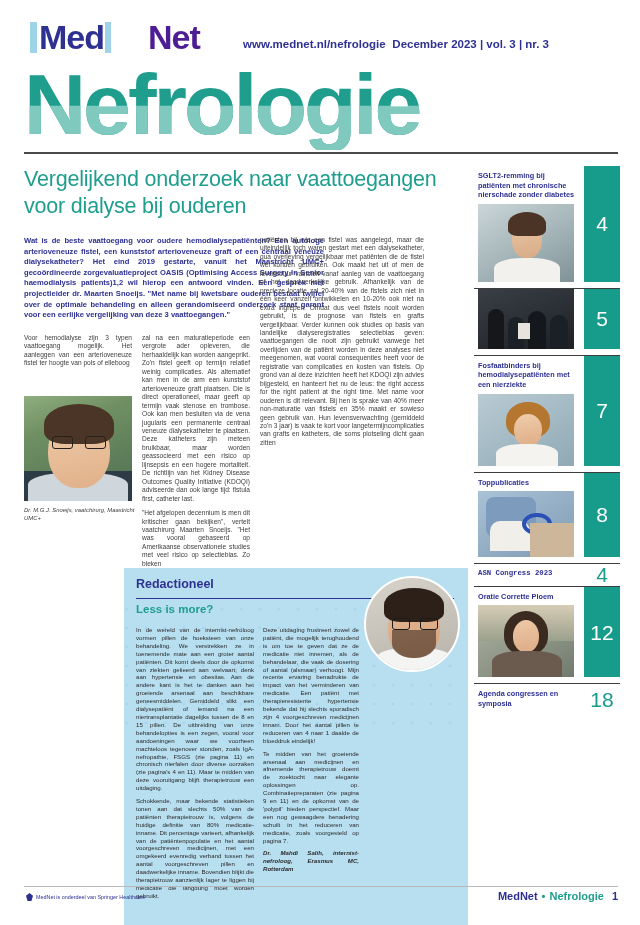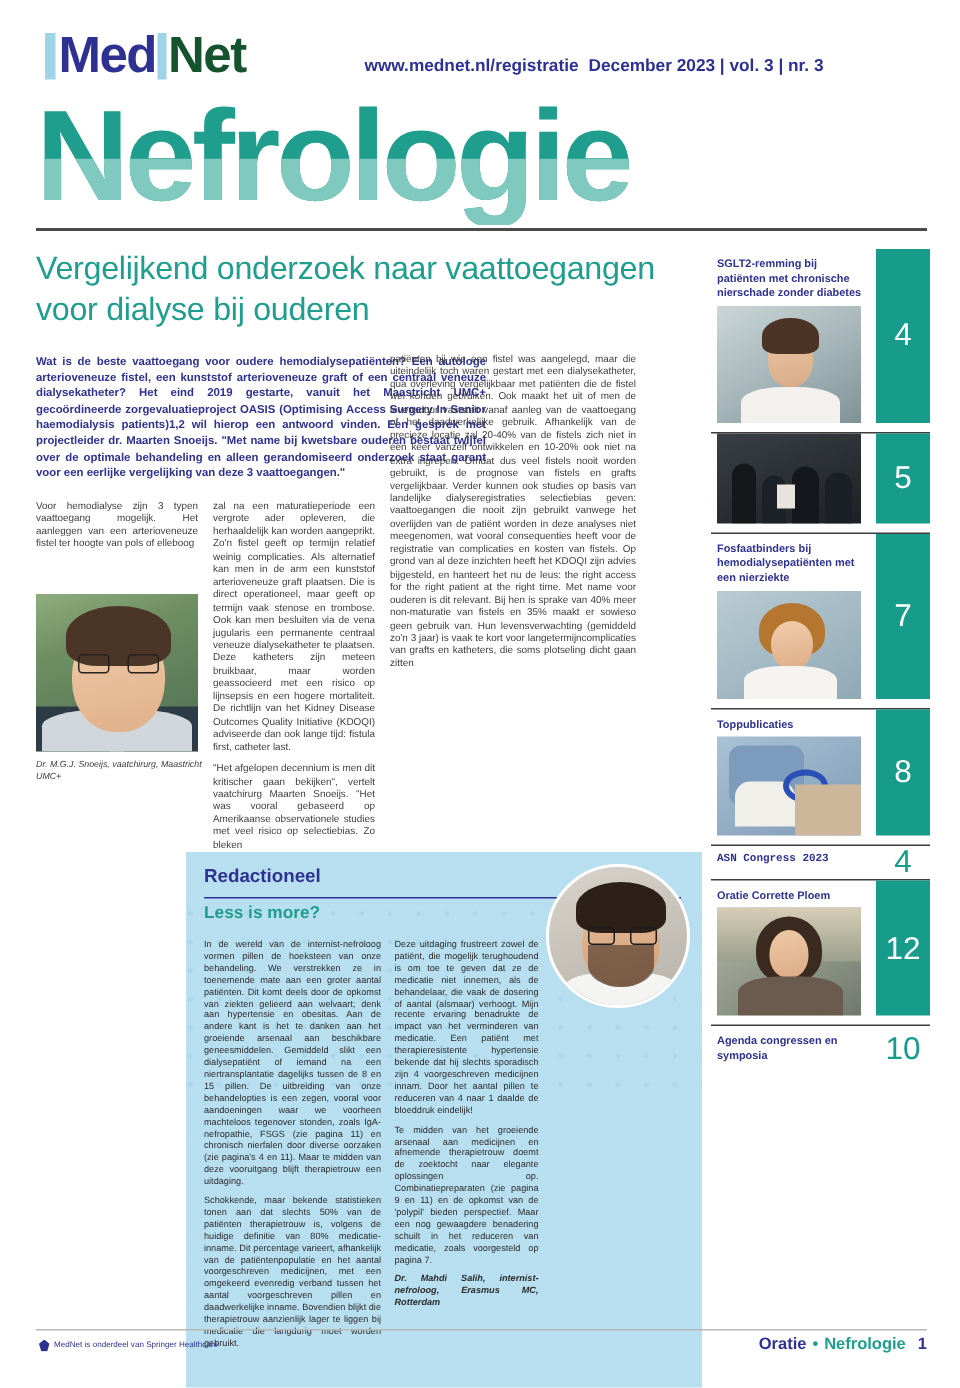--- a/index.html
+++ b/index.html
@@ -10,21 +10,21 @@
     overflow: hidden;
   }
   .page { position: relative; width: 640px; height: 925px; background: #fff; }
 
   
   .masthead { position: absolute; left: 0; top: 0; width: 571px; height: 165px; }
   .logo { position: absolute; left: 30px; top: 22px; display: flex; align-items: center; }
   .logo-bar { width: 7px; height: 31px; background: #9fd4e8; margin-right: 2px; }
   .logo-med { font-size: 34px; font-weight: 700; color: #2e3192; letter-spacing: -1px; line-height: 31px; }
   .logo-bar2 { width: 6px; height: 31px; background: #9fd4e8; margin: 0 1px; }
-  .logo-net { font-size: 34px; font-weight: 700; color: #14532d; letter-spacing: -1px; line-height: 31px; }
+  .logo-net { font-size: 34px; font-weight: 700; color: #4c1d95; letter-spacing: -1px; line-height: 31px; padding-left: 36px; }
 
   .url { position: absolute; left: 243px; top: 38px; font-size: 11.5px; color: #2e3192; font-weight: 600; }
   .issue { position: absolute; right: 22px; top: 38px; font-size: 11.5px; color: #2e3192; font-weight: 600; }
 
   .wordmark-wrap { position: absolute; left: 24px; top: 58px; width: 600px; height: 92px; overflow: hidden; }
   .wordmark {
     font-size: 86px; font-weight: 700; letter-spacing: -3px; line-height: 92px;
     color: #1f9e8e;
     position: relative;
   }
@@ -187,21 +187,21 @@
 
 <div class="page">
 
   <div class="masthead">
     <div class="logo">
       <span class="logo-bar"></span>
       <span class="logo-med">Med</span>
       <span class="logo-bar2"></span>
       <span class="logo-net">Net</span>
     </div>
-    <div class="url">www.mednet.nl/registratie</div>
+    <div class="url">www.mednet.nl/nefrologie</div>
     <div class="issue">December 2023 | vol. 3 | nr. 3</div>
     <div class="wordmark-wrap">
       <div class="wordmark">Nefrologie</div>
       <div class="wordmark-fade">Nefrologie</div>
     </div>
     <div class="rule-top"></div>
   </div>
 
   <div class="main-col">
     <div class="headline">Vergelijkend onderzoek naar vaattoegangen voor dialyse bij ouderen</div>
@@ -308,21 +308,21 @@
         <div style="position:absolute;left:0;top:0;width:96px;height:36px;background:linear-gradient(180deg,#d7cdb6,#9aa08c);"></div>
         <div class="thumb-face" style="left:34px;top:14px;width:28px;height:36px;background:linear-gradient(170deg,#eec9a7,#dcac86);"></div>
         <div class="thumb-face" style="left:26px;top:6px;width:44px;height:44px;border-radius:50% 50% 42% 42%;background:#3a2a20;"></div>
         <div class="thumb-face" style="left:35px;top:15px;width:26px;height:32px;border-radius:50% 50% 46% 46%;background:linear-gradient(170deg,#eec9a7,#dcac86);"></div>
         <div style="position:absolute;left:14px;bottom:0;width:70px;height:26px;background:#6b5a4e;border-radius:40% 40% 0 0;"></div>
       </div>
     </div>
 
     <div class="toc-item">
       <div class="toc-band" style="height:100%;background:transparent;">
-        <span class="toc-num dark">10</span>
+        <span class="toc-num dark">18</span>
       </div>
       <div class="toc-title" style="padding-bottom:7px;">Agenda congressen en symposia</div>
     </div>
 
   </div>
 
   <div class="editorial">
     <svg class="edit-dots" viewBox="0 0 344 304" preserveAspectRatio="none">
       <defs>
         <pattern id="dots" x="0" y="0" width="19" height="19" patternUnits="userSpaceOnUse">
@@ -358,19 +358,19 @@
         </div>
     </div>
   </div>
 
   <div class="footer-rule"></div>
   <div class="foot-left">
     <span class="springer-mark"></span>
     <span>MedNet is onderdeel van Springer Healthcare</span>
   </div>
   <div class="foot-right">
-    <span>Oratie</span>
+    <span>MedNet</span>
     <span class="dot-sep">•</span>
     <span class="nef">Nefrologie</span>
     <span class="pg">1</span>
   </div>
 
 </div>
 
 </body></html>

